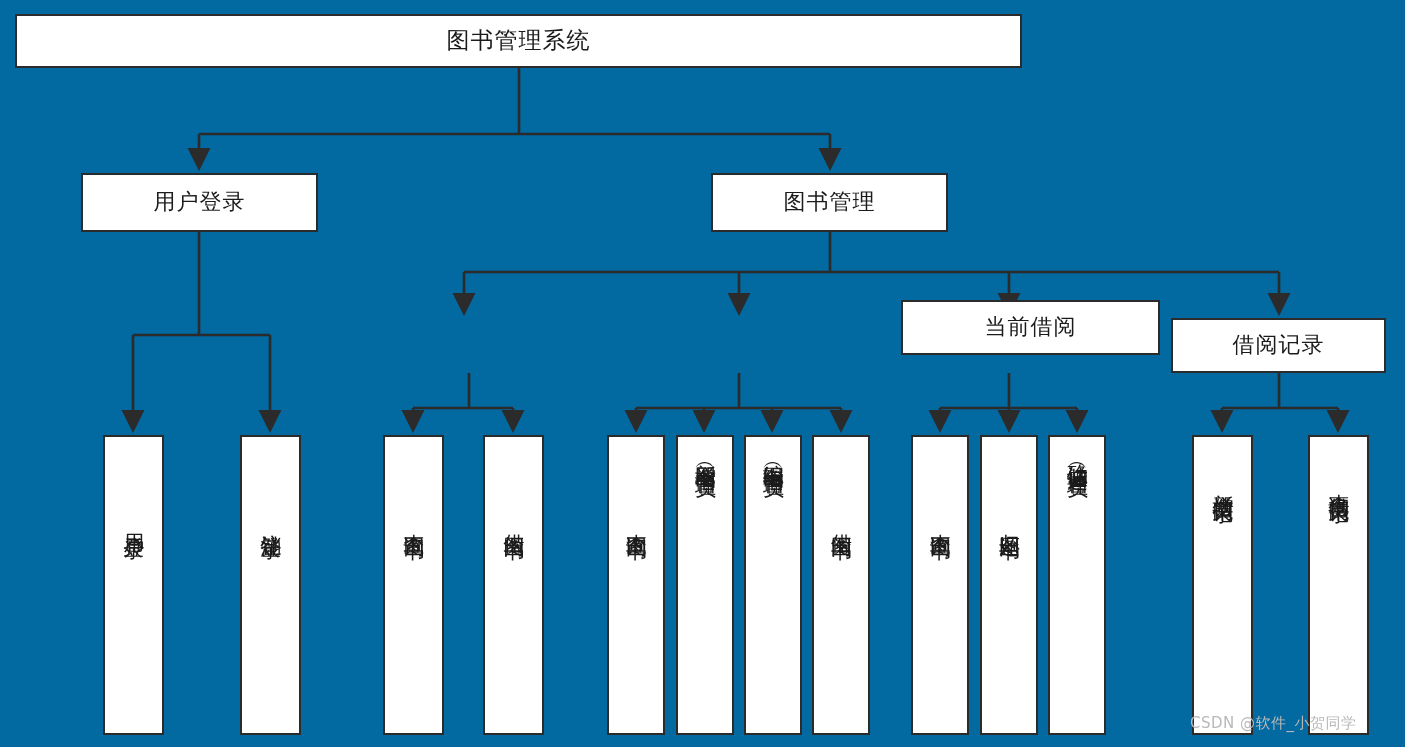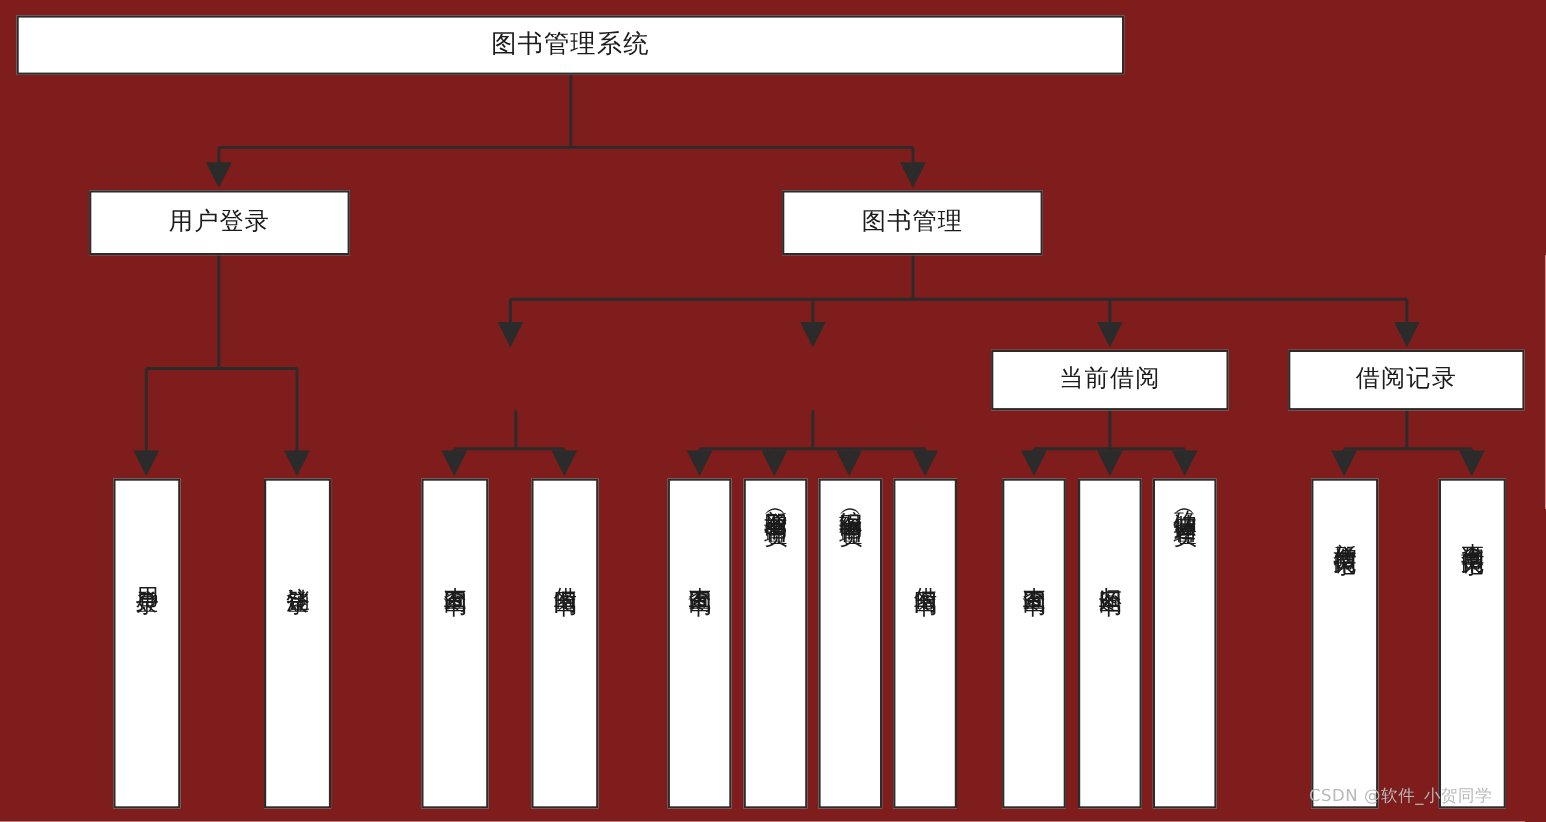--- a/index.html
+++ b/index.html
@@ -7,21 +7,21 @@
     padding: 0;
     background: #ffffff;
   }
   body {
     font-family: "DejaVu Sans", "Liberation Sans", sans-serif;
   }
   #canvas {
     position: relative;
     width: 1405px;
     height: 747px;
-    background: #7f1d1d;
+    background: #0369a1;
     overflow: hidden;
   }
   svg.wires {
     position: absolute;
     left: 0;
     top: 0;
     width: 1405px;
     height: 747px;
     pointer-events: none;
   }
@@ -125,21 +125,21 @@
     <span class="label">图书管理系统</span>
   </div>
 
   <div class="node node-h" style="left:81px; top:173px; width:237px; height:59px;">
     <span class="label">用户登录</span>
   </div>
   <div class="node node-h" style="left:711px; top:173px; width:237px; height:59px;justify-content:center;">
     <span class="label">图书管理</span>
   </div>
 
-  <div class="node node-h" style="left:901px; top:318px; width:216px; height:55px;">
+  <div class="node node-h" style="left:901px; top:300px; width:259px; height:55px;">
     <span class="label">当前借阅</span>
   </div>
   <div class="node node-h" style="left:1171px; top:318px; width:215px; height:55px;">
     <span class="label">借阅记录</span>
   </div>
 
   <div class="node node-v" style="left:103px; top:435px; width:61px; height:300px; padding-top:80px;">
     <span class="label">用户登录</span>
   </div>
   <div class="node node-v" style="left:240px; top:435px; width:61px; height:300px; padding-top:80px;">

